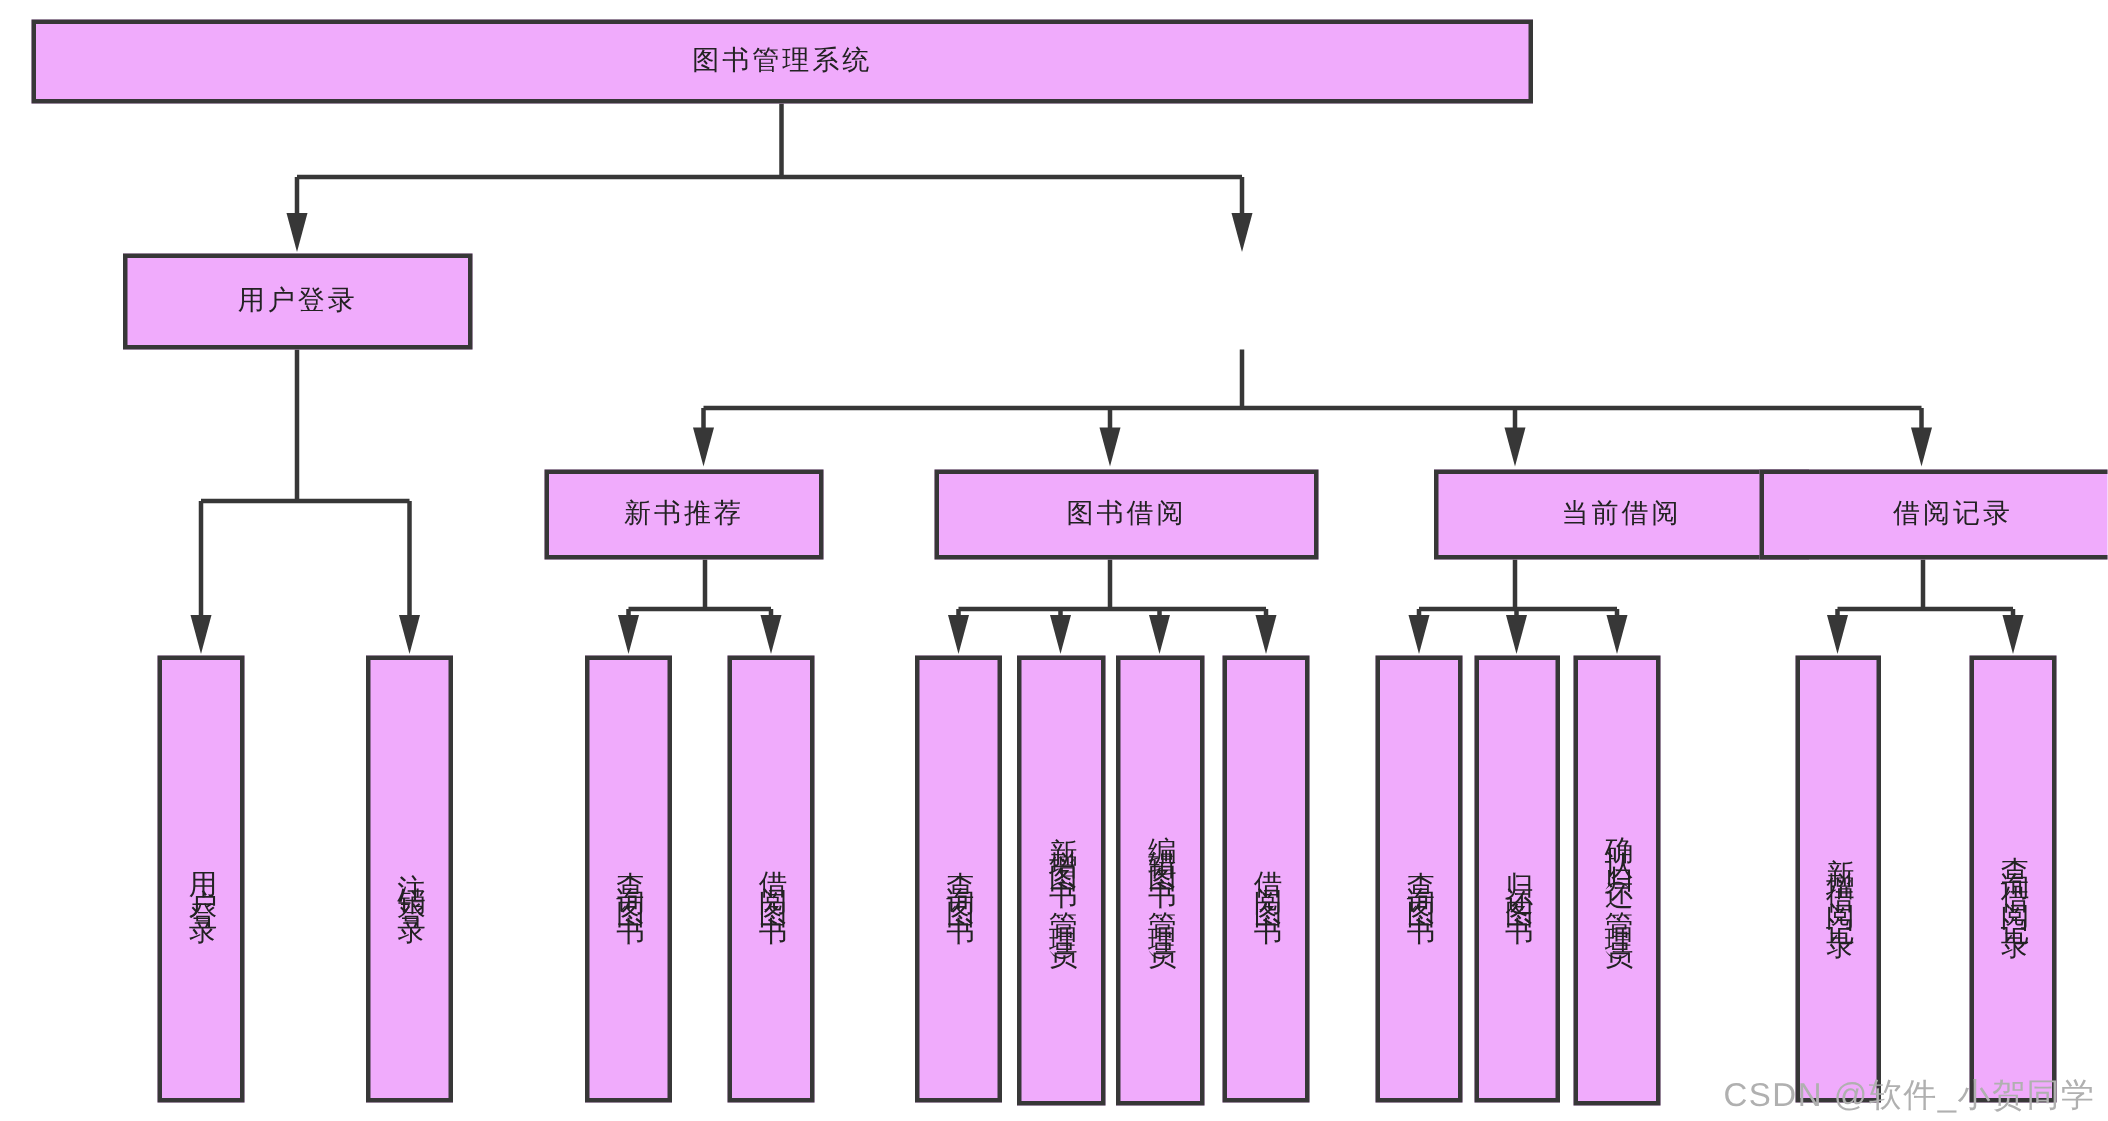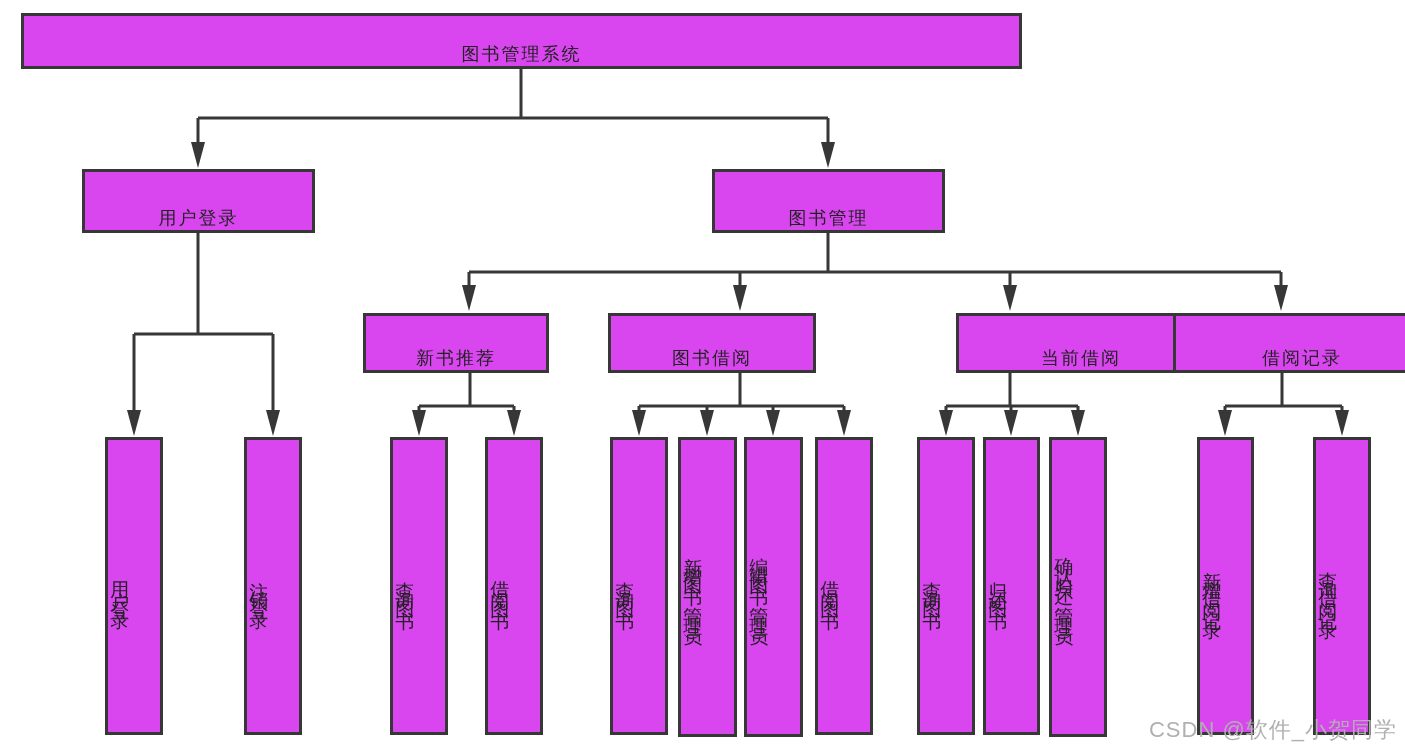--- a/index.html
+++ b/index.html
@@ -5,22 +5,22 @@
   html,body{margin:0;padding:0;background:#ffffff;}
   body{
     width:1405px;height:747px;overflow:hidden;
     font-family:"Liberation Sans","DejaVu Sans",sans-serif;
     color:#222222;
   }
   .canvas{position:relative;width:1405px;height:747px;background:#ffffff;}
   .connectors{position:absolute;left:0;top:0;width:1405px;height:747px;pointer-events:none;}
   .box{
     position:absolute;box-sizing:border-box;
-    border:3px solid #373737;background:#d946ef;
-    display:flex;align-items:flex-end;justify-content:center;
+    border:3px solid #373737;background:#f0abfc;
+    display:flex;align-items:center;justify-content:center;
     font-size:18px;letter-spacing:2px;color:#222222;
     text-align:center;line-height:1.2;
   }
   .box.v{
     writing-mode:vertical-rl;
     font-size:19px;letter-spacing:10px;
     padding:6px 0;
   }
   .watermark{
     position:absolute;right:8px;bottom:2px;
@@ -64,28 +64,25 @@
     </g>
   </svg>
 
   <div class="box" style="left:21px;top:13px;width:1001px;height:56px">
     <span>图书管理系统</span>
   </div>
 
   <div class="box" style="left:82px;top:169px;width:233px;height:64px">
     <span>用户登录</span>
   </div>
-  <div class="box" style="left:712px;top:169px;width:233px;height:64px">
-    <span>图书管理</span>
-  </div>
 
   <div class="box" style="left:363px;top:313px;width:186px;height:60px">
     <span>新书推荐</span>
   </div>
-  <div class="box" style="left:608px;top:313px;width:208px;height:60px">
+  <div class="box" style="left:623px;top:313px;width:256px;height:60px">
     <span>图书借阅</span>
   </div>
   <div class="box" style="left:956px;top:313px;width:250px;height:60px">
     <span>当前借阅</span>
   </div>
   <div class="box" style="left:1173px;top:313px;width:258px;height:60px">
     <span>借阅记录</span>
   </div>
 
   <div class="box v" style="left:105px;top:437px;width:58px;height:298px">

